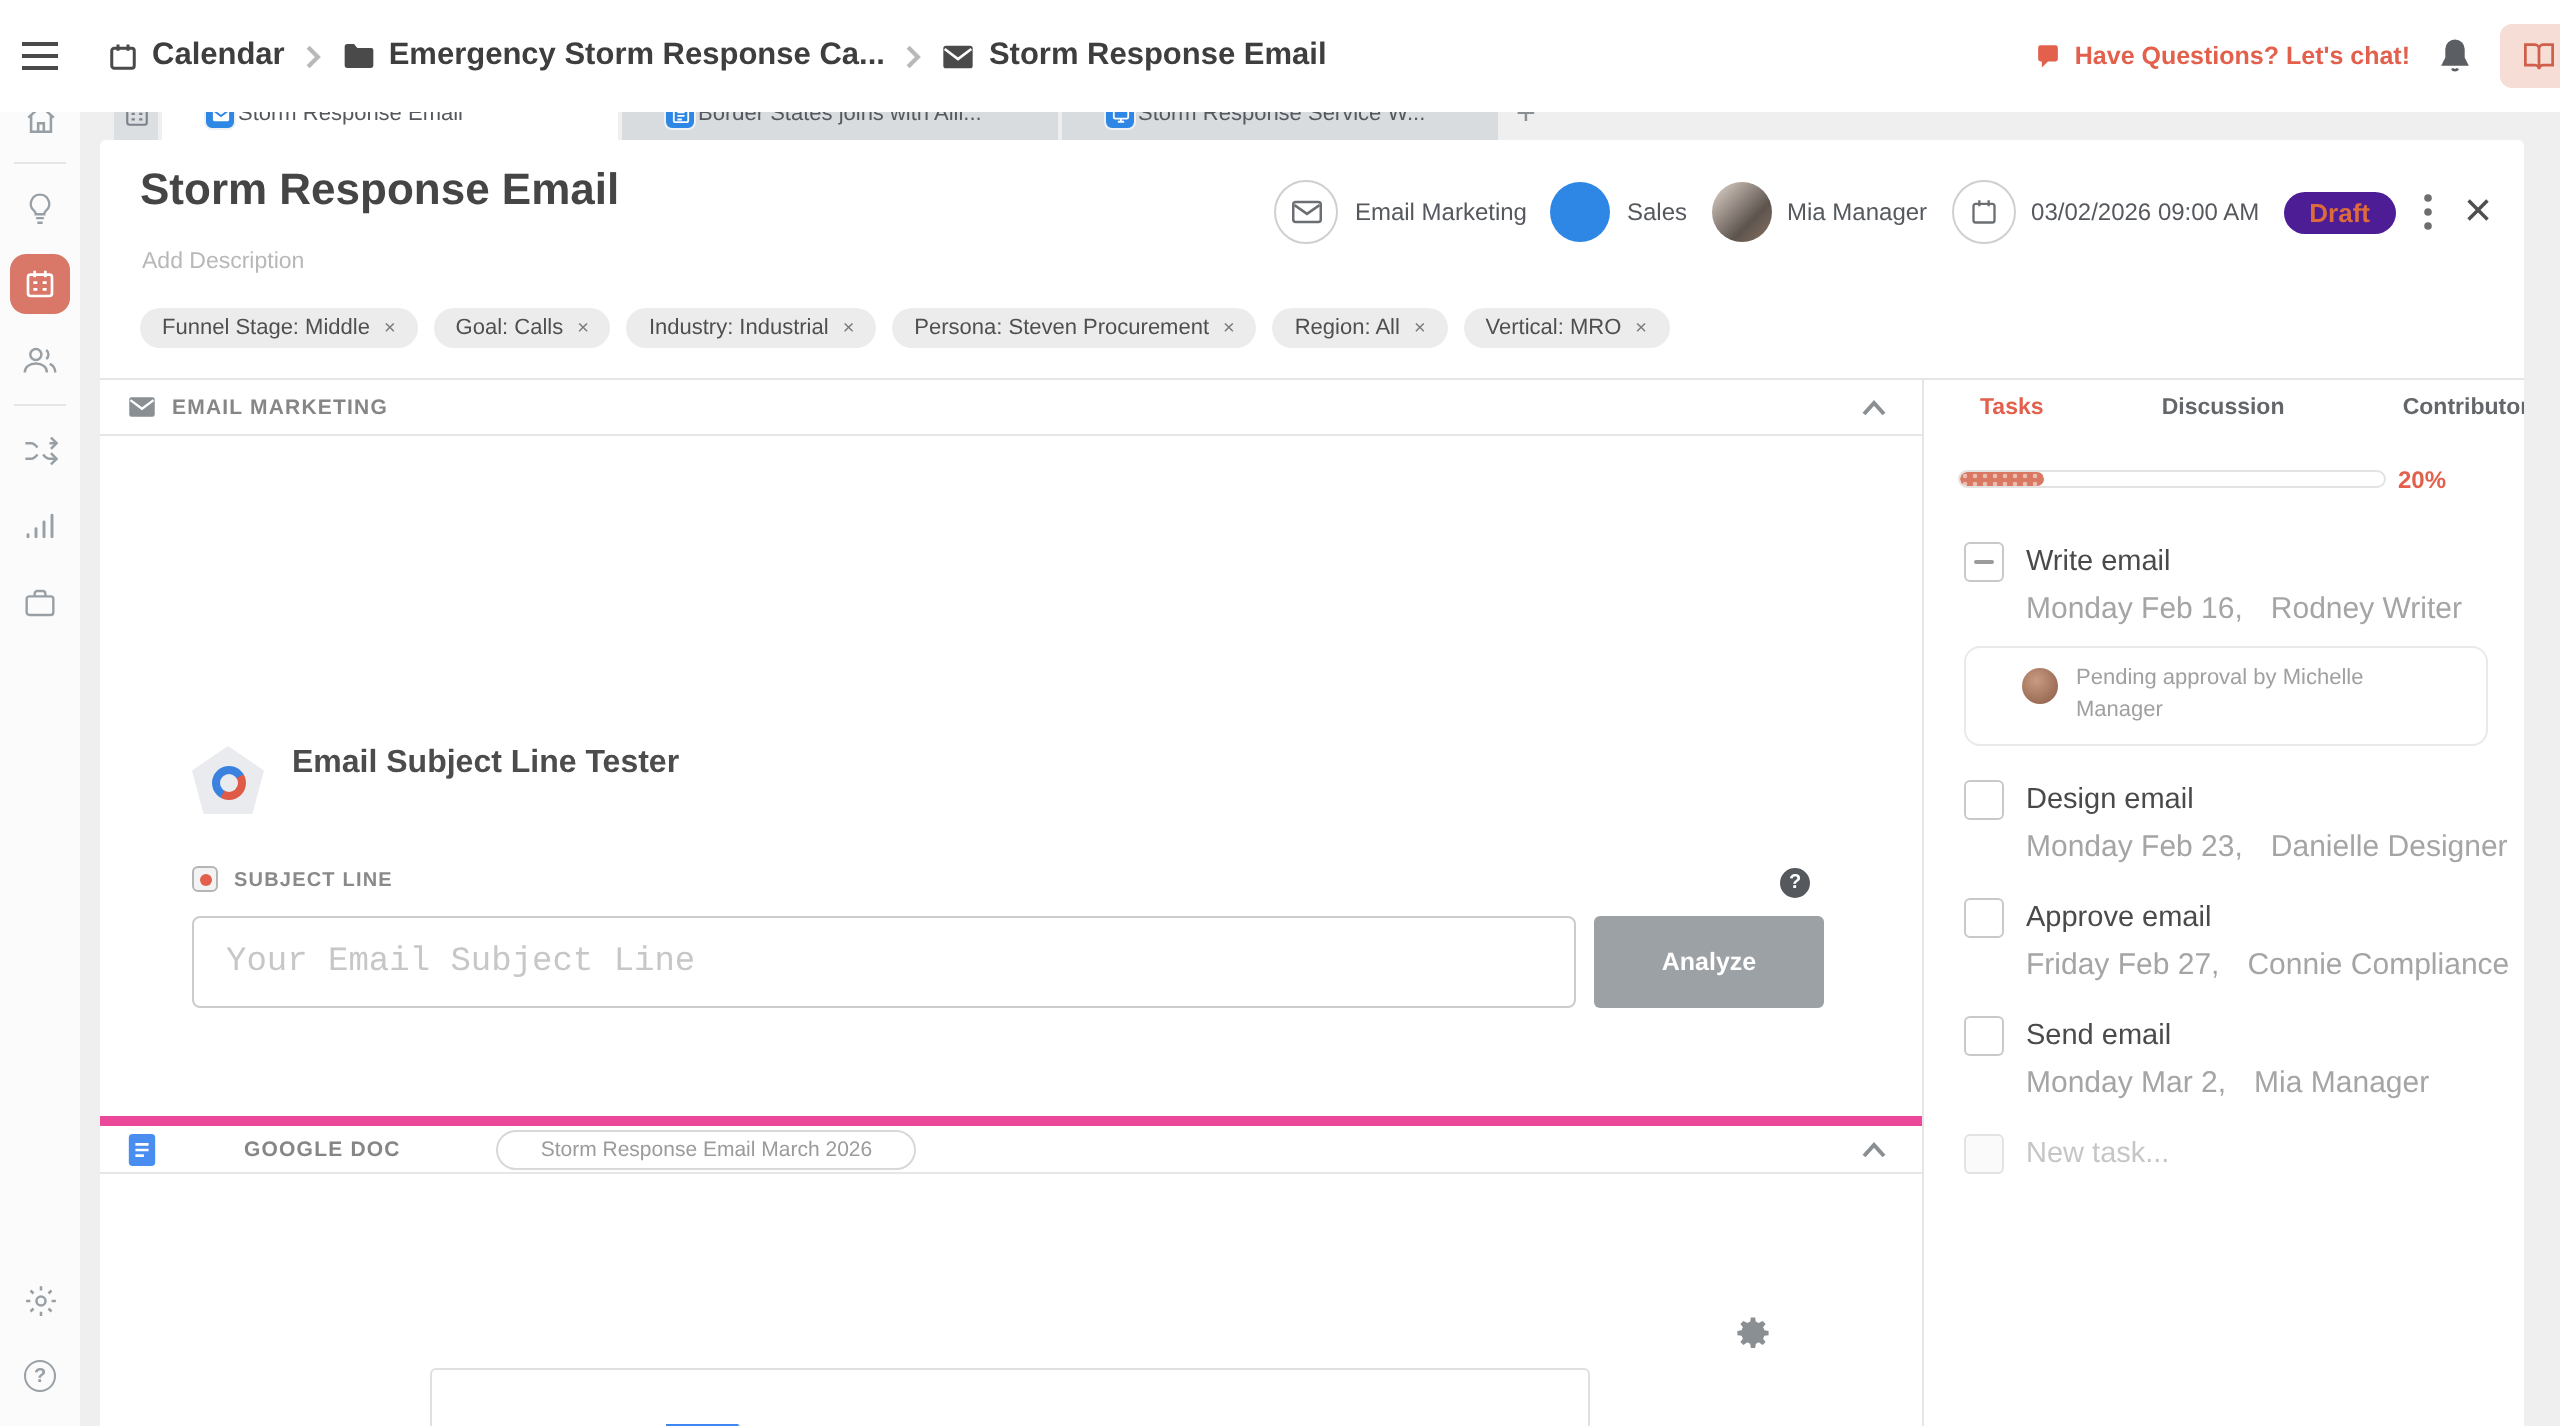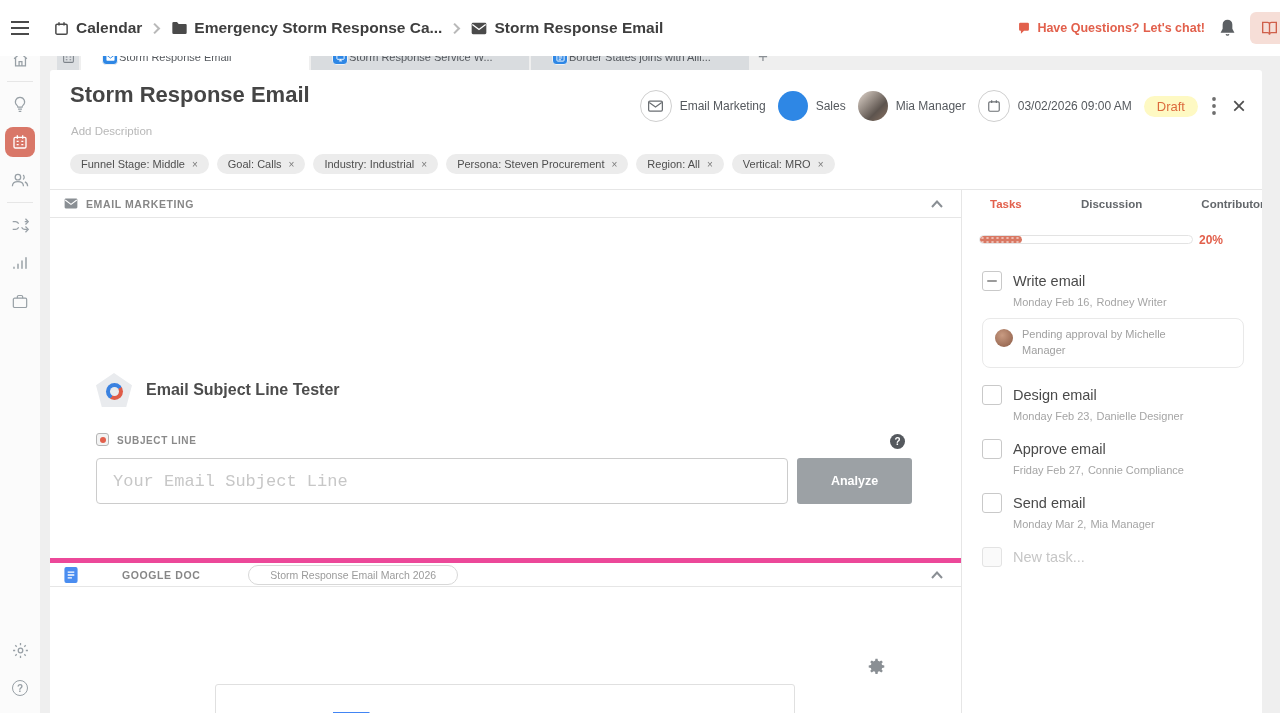--- a/index.html
+++ b/index.html
@@ -45,40 +45,40 @@
 
   .title { position:absolute; left:20px; top:12px; font-size:22px; font-weight:700; color:#454545; cursor:text; }
   .desc { position:absolute; left:21px; top:55px; font-size:11.5px; color:#b8b8b8; cursor:text; }
 
   .head-meta { position:absolute; right:16px; top:20px; display:flex; align-items:center; gap:12px; }
   .meta-item { display:flex; align-items:center; gap:8px; cursor:pointer; }
   .meta-circle { width:32px; height:32px; border:1px solid #cfcfcf; border-radius:50%; display:flex; align-items:center; justify-content:center; color:#6b6f73; background:#fff; }
   .meta-label { font-size:12px; color:#55595e; }
   .dot-blue { width:30px; height:30px; border-radius:50%; background:#2e87e5; }
   .ava-big { width:30px; height:30px; border-radius:50%; background:linear-gradient(135deg,#cfc4bb 10%,#5d544e 65%,#8a7363); }
-  .draft-pill { background:#fef9c3; color:#dc6a3d; font-size:13px; font-weight:400; padding:3px 13px; border-radius:15px; cursor:pointer; }
+  .draft-pill { background:#4c1d95; color:#dc6a3d; font-size:13px; font-weight:700; padding:3px 13px; border-radius:15px; cursor:pointer; }
   .kebab { color:#6e6e6e; cursor:pointer; padding:2px; }
   .close-x { font-size:24px; color:#4f4f4f; font-weight:300; cursor:pointer; line-height:1; margin-left:2px; }
 
   .tags { position:absolute; left:20px; top:84px; display:flex; gap:8px; }
   .tag { background:#ececec; border-radius:12px; padding:4px 11px; font-size:11px; color:#4f4f4f; display:flex; align-items:center; gap:7px; cursor:pointer; white-space:nowrap; }
   .tag .x { color:#7a7a7a; font-size:10px; cursor:pointer; }
 
   .full-divider { position:absolute; left:0; top:119px; width:1212px; height:1px; background:#e6e6e6; }
 
   
   .content { position:absolute; left:0; top:120px; width:911px; height:523px; }
   .sec-header { position:relative; height:28px; display:flex; align-items:center; padding-left:14px; gap:8px; border-bottom:1px solid #e6e6e6; cursor:pointer; }
   .sec-header.gd { position:absolute; top:368px; left:0; width:911px; border-top:5px solid #ec4899; height:29px;gap:44px; }
   .sec-icon { color:#8a8f94; }
   .sec-title { font-size:10.5px; font-weight:700; letter-spacing:.6px; color:#868686; }
   .sec-chevron { position:absolute; right:18px; color:#8a8f94; cursor:pointer; }
   .doc-pill { border:1px solid #d8d8d8; border-radius:12px; padding:3px 21px; font-size:10.5px; color:#9b9b9b; margin-left:4px; }
 
-  .tester { position:absolute; left:46px; top:183px; display:flex; align-items:center; gap:14px; }
+  .tester { position:absolute; left:46px; top:183px; display:flex; align-items:flex-start; gap:14px; }
   .pent { width:36px; height:34px; background:#e9ebee; clip-path:polygon(50% 0,100% 36%,84% 100%,16% 100%,0 36%); display:flex; align-items:center; justify-content:center; }
   .ring { width:17px; height:17px; border-radius:50%; background:conic-gradient(from 210deg,#3b82e0 0 58%,#df5b47 58% 100%); display:flex; align-items:center; justify-content:center; margin-top:3px; }
   .ring i { width:9px; height:9px; border-radius:50%; background:#e9ebee; }
   .tester-title { font-size:16px; font-weight:700; color:#4c4c4c; }
 
   .subj-row { position:absolute; left:46px; top:243px; display:flex; align-items:flex-end; gap:8px; }
   .subj-mini { width:13px; height:13px; border:1px solid #b5b5b5; border-radius:3px; background:#f3f3f3; display:flex; align-items:center; justify-content:center; }
   .subj-mini i { width:6px; height:6px; border-radius:50%; background:#e2604c; }
   .subj-label { font-size:10px; font-weight:700; letter-spacing:.6px; color:#8a8a8a; }
   .help-dot { position:absolute; left:840px; top:244px; width:15px; height:15px; border-radius:50%; background:#55595e; color:#fff; font-size:10px; font-weight:700; display:flex; align-items:center; justify-content:center; cursor:pointer; }
@@ -102,22 +102,22 @@
       background-image:radial-gradient(circle, rgba(255,255,255,.5) 1px, transparent 1.3px); background-size:5px 4px; }
   .prog-pct { font-size:12px; font-weight:700; color:#e2604c; margin-left:6px; }
   .prog-kebab { margin-left:auto; color:#8a8a8a; cursor:pointer; padding:2px 4px; }
 
   .tasklist { margin:22px 14px 0 20px; }
   .task { margin-bottom:17px; }
   .task-row { display:flex; align-items:center; gap:11px; }
   .cb { width:20px; height:20px; border:1px solid #c9c9c9; border-radius:3px; background:#fff; cursor:pointer; display:flex; align-items:center; justify-content:center; flex:none; }
   .cb .dash { width:10px; height:2px; background:#9b9b9b; border-radius:1px; }
   .task-title { font-size:14.5px; color:#4a4a4a; cursor:pointer; }
-  .task-meta { font-size:11px; color:#a5a5a5; margin:5px 0 0 31px; display:flex; gap:4px; }
-  .appr-card { margin:10px 0 12px 0; width:262px; border:1px solid #e9e9e9; border-radius:8px; padding:8px 12px; display:flex; gap:9px; align-items:flex-start; }
+  .task-meta { font-size:15px; color:#a5a5a5; margin:5px 0 0 31px; display:flex; gap:14px; }
+  .appr-card { margin:10px 0 12px 0; width:262px; border:1px solid #e9e9e9; border-radius:8px; padding:8px 28px; display:flex; gap:9px; align-items:flex-start; }
   .appr-ava { width:18px; height:18px; border-radius:50%; background:radial-gradient(circle at 40% 35%, #c99b82, #8a5a44); flex:none; margin-top:2px; }
   .appr-text { font-size:11px; color:#a0a0a0; line-height:1.45; width:190px; }
   .newtask .cb { border-color:#e3e3e3; background:#fafafa; }
   .newtask .task-title { color:#c6c6c6; }
 </style>
 </head>
 <body>
 
 <div class="topbar">
   <div class="hamburger">
@@ -257,39 +257,39 @@
   <div class="tab active">
     <span class="tab-ava"><span class="ava"></span>
       <span class="tab-badge">
         <svg width="9" height="7" viewBox="0 0 24 19">
             <rect x="1" y="1" width="22" height="17" rx="2" fill="#fff"></rect>
             <path d="M2 3.5l10 7.5 10-7.5" stroke="#2e87e5" stroke-width="2.5" fill="none"></path>
           </svg>
       </span></span>
     <span class="tab-label">Storm Response Email</span>
   </div>
+  <div class="tab t2">
+    <span class="tab-ava"><span class="ava"></span>
+      <span class="tab-badge">
+        <svg width="9" height="9" viewBox="0 0 20 20" fill="none" stroke="#fff" stroke-width="2">
+            <rect x="2" y="2" width="16" height="16" rx="2"></rect>
+            <path d="M6 7h8M6 11h8M6 15h5"></path>
+          </svg>
+      </span></span>
+    <span class="tab-label">Border States joins with Alli...</span>
+  </div>
   <div class="tab t3">
     <span class="tab-ava"><span class="ava"></span>
       <span class="tab-badge">
         <svg width="9" height="9" viewBox="0 0 20 20" fill="none" stroke="#fff" stroke-width="2">
             <rect x="2" y="3" width="16" height="11" rx="1.5"></rect>
             <path d="M10 14v3M6.5 17.5h7"></path>
           </svg>
       </span></span>
     <span class="tab-label">Storm Response Service W...</span>
-  </div>
-  <div class="tab t2">
-    <span class="tab-ava"><span class="ava"></span>
-      <span class="tab-badge">
-        <svg width="9" height="9" viewBox="0 0 20 20" fill="none" stroke="#fff" stroke-width="2">
-            <rect x="2" y="2" width="16" height="16" rx="2"></rect>
-            <path d="M6 7h8M6 11h8M6 15h5"></path>
-          </svg>
-      </span></span>
-    <span class="tab-label">Border States joins with Alli...</span>
   </div>
   <div class="tab-plus">+</div>
 </div>
 
 <div class="panel">
 
   <div class="title">Storm Response Email</div>
   <div class="desc">Add Description</div>
 
   <div class="head-meta">

